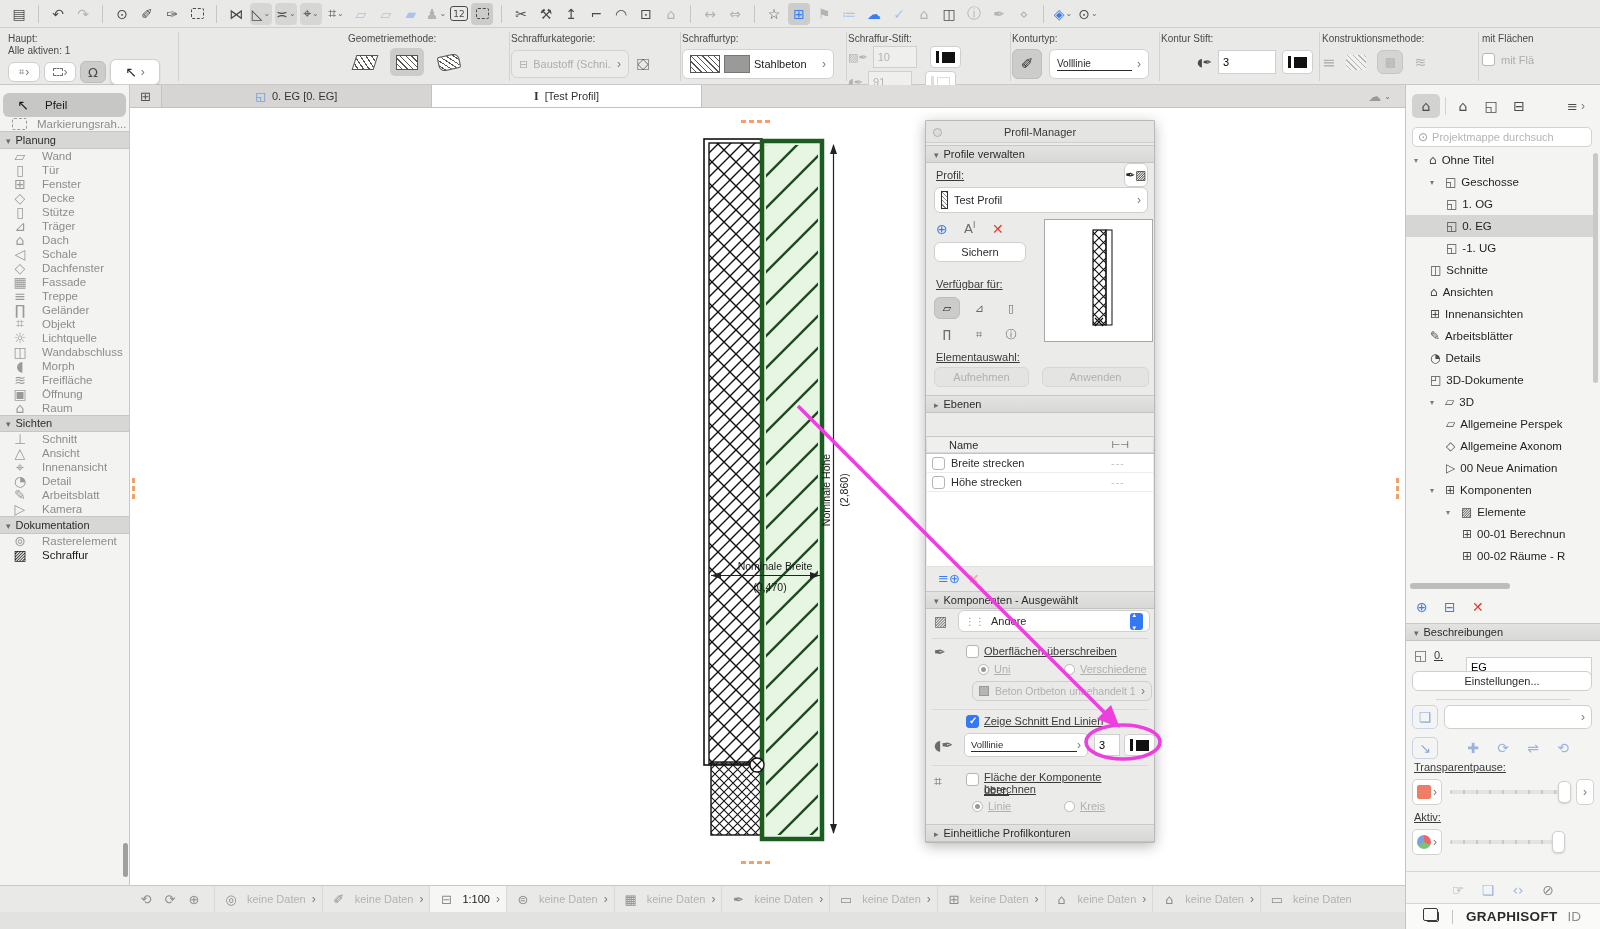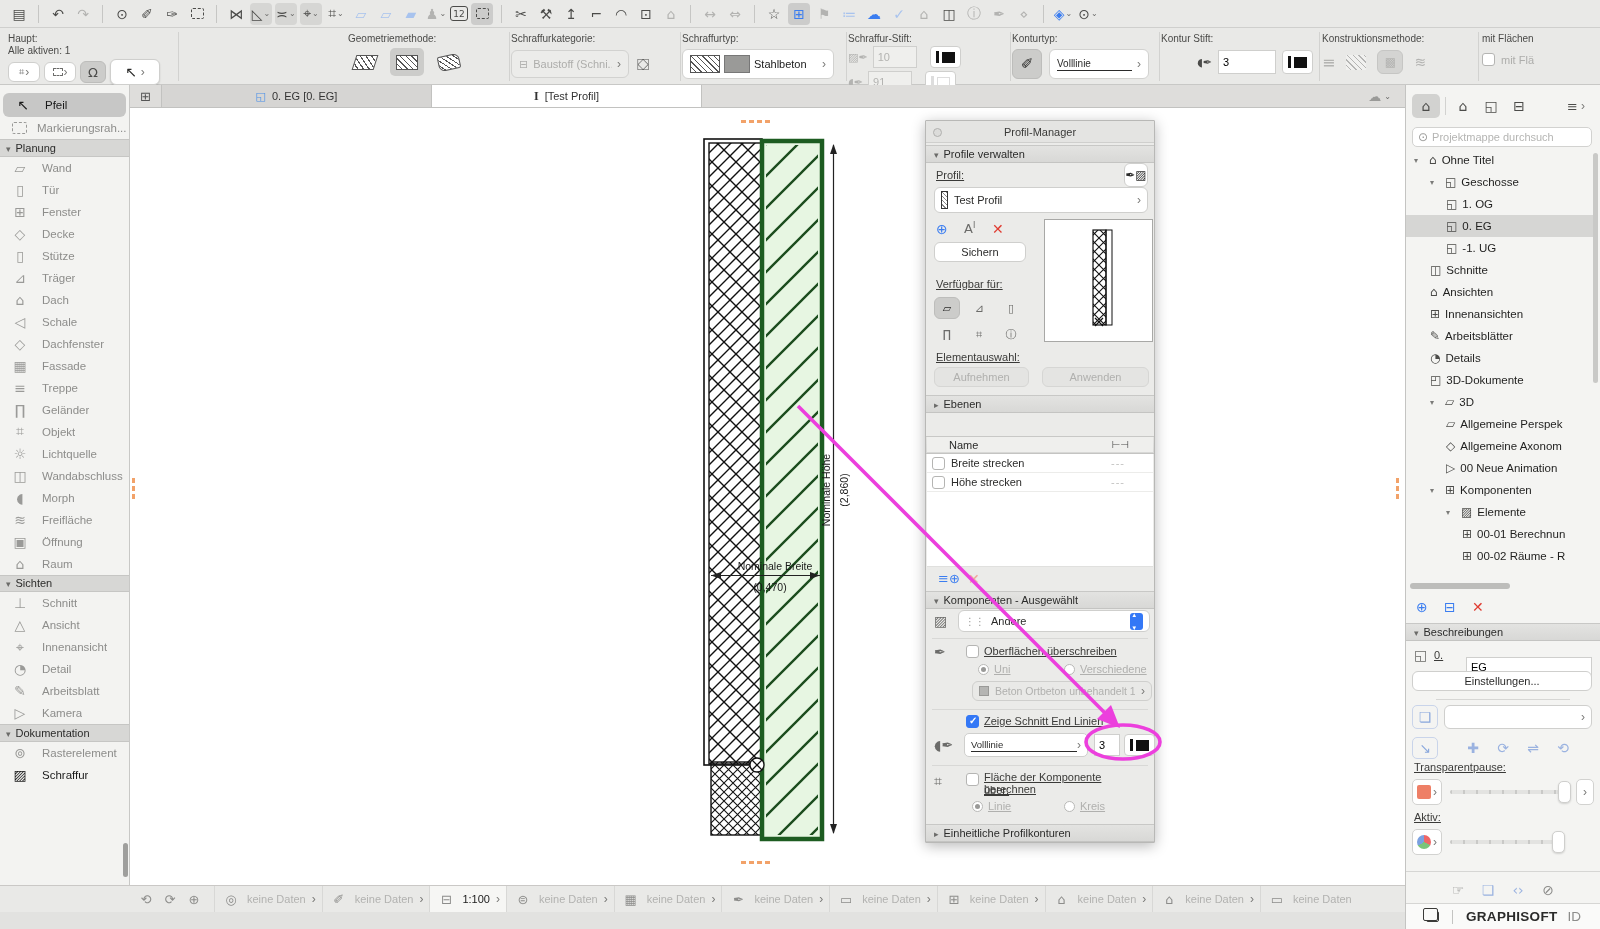--- a/index.html
+++ b/index.html
@@ -50,21 +50,21 @@
 #tab-bar{position:absolute;left:130px;top:85px;width:1275px;height:23px;background:#dedddb;border-bottom:1px solid #c2c2c0;display:flex;align-items:stretch;}
 #tab-bar .gridbtn{width:32px;display:flex;align-items:center;justify-content:center;color:#555;font-size:13px;border-right:1px solid #c2c2c0;}
 .tab{display:flex;align-items:center;justify-content:center;gap:6px;width:270px;font-size:11px;color:#333;background:#d6d5d3;border-right:1px solid #c2c2c0;}
 .tab.active{background:#fff;}
 .tab .ticon{color:#4a90e8;font-size:11px;}
 .tab.active .ticon{color:#333;font-family:"Liberation Serif",serif;font-weight:bold;font-size:12px;}
 #tab-cloud{margin-left:auto;display:flex;align-items:center;gap:2px;color:#9a9a98;font-size:13px;padding-right:14px;}
 
 
 #toolbox{position:absolute;left:0;top:85px;width:130px;height:800px;background:#f3f3f1;border-right:1px solid #c8c8c6;overflow:hidden;}
-.tbx-item{display:flex;align-items:center;height:22px;padding-left:8px;gap:10px;color:#8d8d8b;border-radius:9px;}
+.tbx-item{display:flex;align-items:center;height:14px;padding-left:8px;gap:10px;color:#8d8d8b;border-radius:9px;}
 .tbx-item .ic{width:24px;text-align:center;font-size:14px;color:#9a9a98;flex:none;}
 .tbx-item .lb{font-size:11.5px;white-space:nowrap;overflow:hidden;}
 .tbx-item.sel{background:#c7c7c6;border-radius:6px;margin:0 3px;color:#1a1a1a;height:24px;}
 .tbx-item.sel .ic{color:#1a1a1a;}
 .tbx-item.act{color:#1a1a1a;}
 .tbx-item.act .ic{color:#1a1a1a;}
 .tbx-head{display:flex;align-items:center;height:17.5px;background:#d7d7d5;border-top:1px solid #c6c6c4;border-bottom:1px solid #c6c6c4;padding-left:6px;gap:5px;color:#2b2b2a;font-size:11px;}
 .tri-d::before{content:"▾";color:#6b6b69;font-size:9px;}
 .tri-r::before{content:"▸";color:#6b6b69;font-size:9px;}
 .tbx-item .dash-ic{width:15px;height:12px;border:1.2px dashed #9a9a98;border-radius:2px;margin-left:4px;flex:none;}

